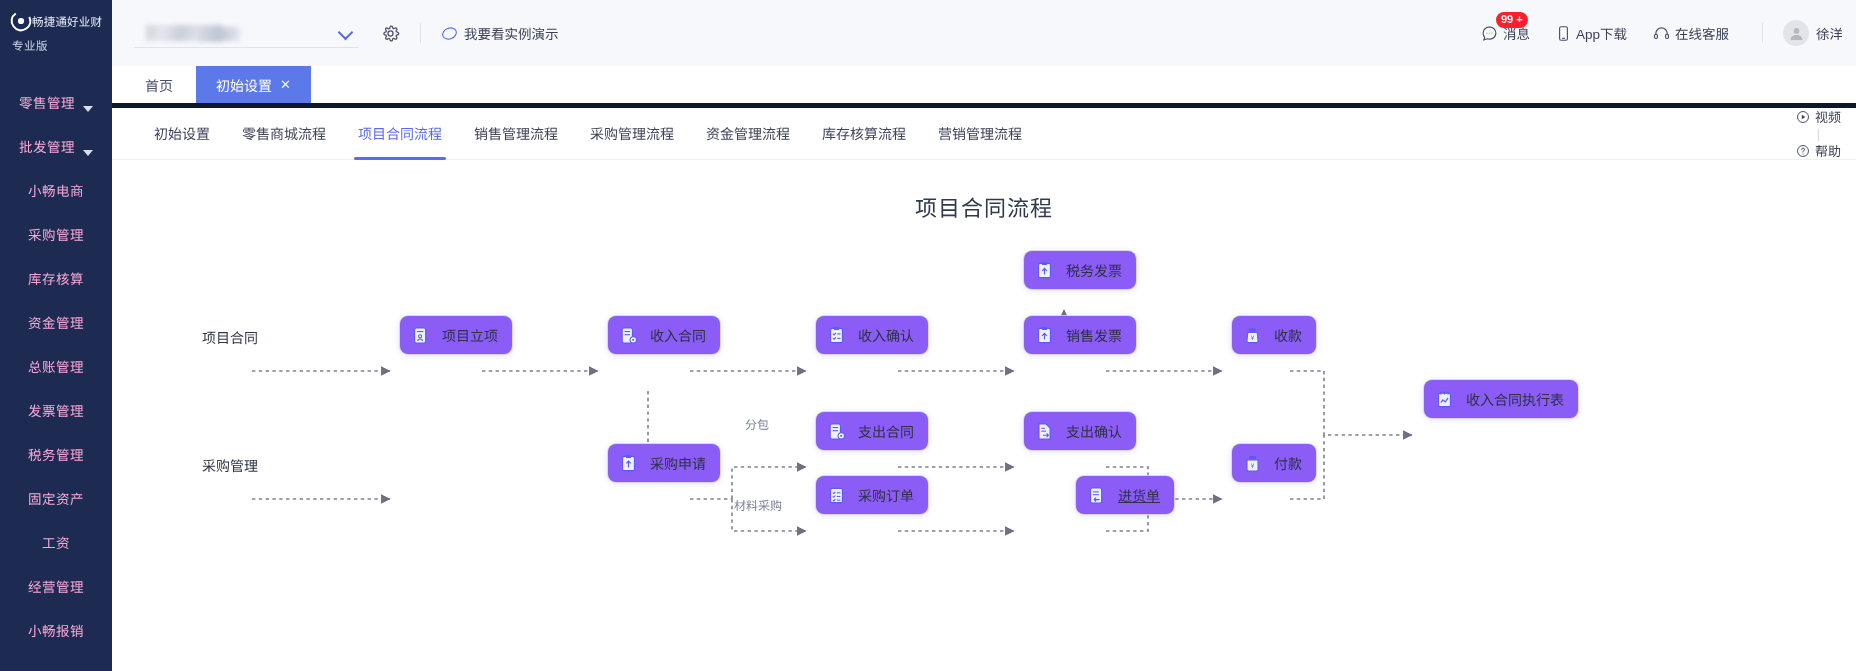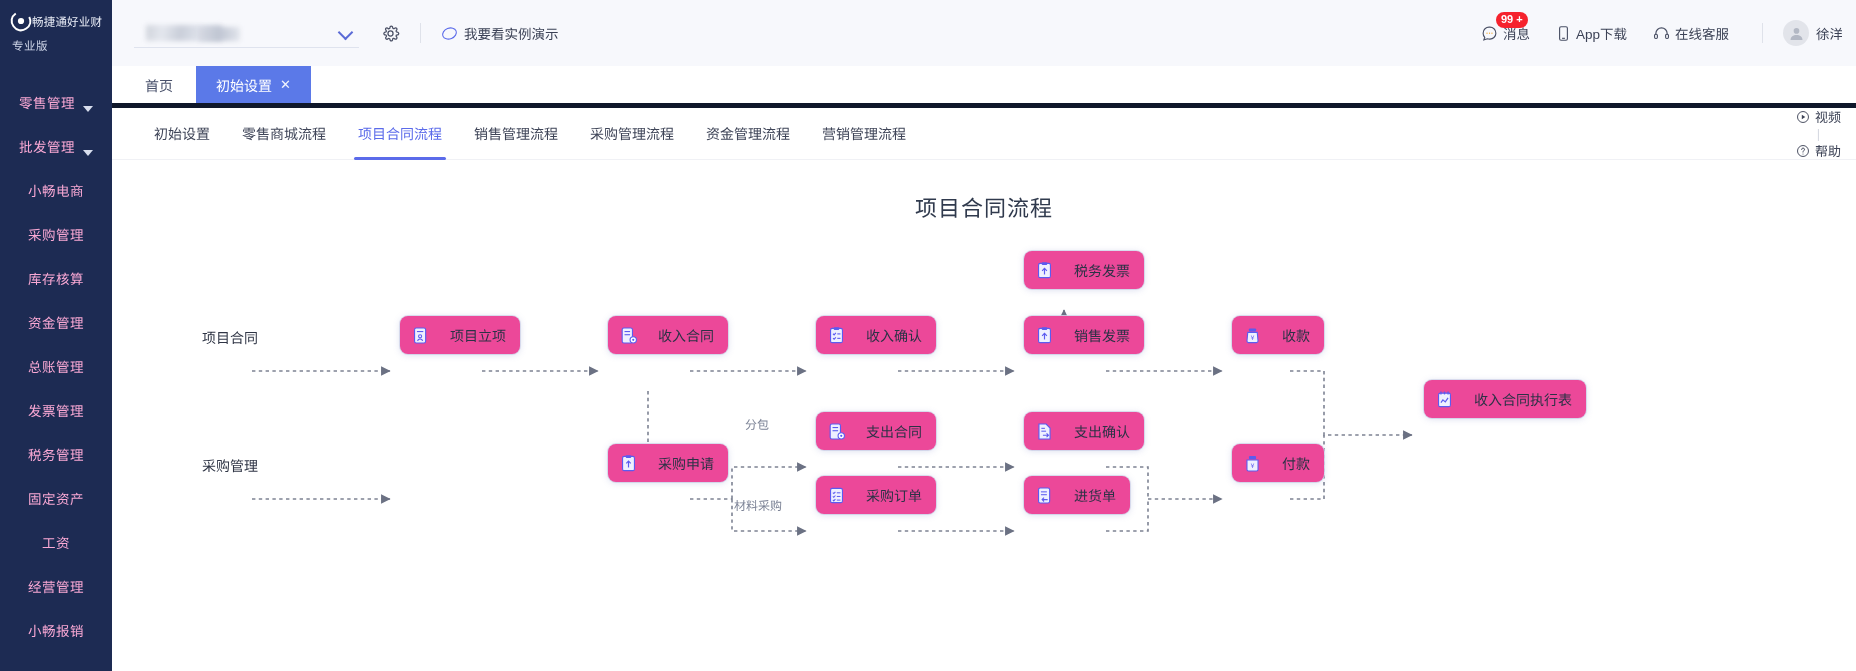--- a/index.html
+++ b/index.html
@@ -126,23 +126,23 @@
   }
 
   
   .canvas { position: relative; width: 100%; height: 400px; margin-top: 6px; }
   .canvas svg.edges { position: absolute; left: 0; top: 0; width: 100%; height: 100%; pointer-events: none; }
 
   .rowlabel {
     position: absolute; font-size: 14px; color: #2f3545; white-space: nowrap;
   }
   .node {
-    position: absolute; height: 38px; background: #ec4899; border-radius: 8px;
+    position: absolute; height: 38px; background: #8b5cf6; border-radius: 8px;
     box-shadow: 0 1px 7px rgba(92,104,180,.22), 0 0 0 1px rgba(223,226,240,.85);
-    display: flex; align-items: center; gap: 20px; padding: 0 14px 0 11px;
+    display: flex; align-items: center; gap: 12px; padding: 0 14px 0 11px;
     font-size: 14px; color: #2c3246; cursor: pointer; white-space: nowrap; text-align: right;
   }
   .node .ic { width: 19px; height: 19px; flex: 0 0 19px; display: block; }
   .elabel {
     position: absolute; font-size: 12px; color: #7c8396; white-space: nowrap;
   }
 </style>
 </head>
 <body>
 
@@ -281,20 +281,21 @@
     <div class="panel">
 
       <div class="subtabs">
         <div id="subtabs-host" style="display:flex;align-items:center;">
             <div class="st">初始设置</div>
             <div class="st">零售商城流程</div>
             <div class="st active">项目合同流程</div>
             <div class="st">销售管理流程</div>
             <div class="st">采购管理流程</div>
             <div class="st">资金管理流程</div>
+            <div class="st">库存核算流程</div>
             <div class="st">营销管理流程</div>
           </div>
         <div class="subtabs-right">
           <span class="sr-item">
             <svg width="14" height="14" viewBox="0 0 24 24" fill="none" stroke="#3f4558" stroke-width="1.6">
               <circle cx="12" cy="12" r="9.4"></circle>
               <path d="M10 8.2 16 12l-6 3.8z" fill="#3f4558" stroke="none"></path>
             </svg>
             <span>视频</span>
           </span>
@@ -455,21 +456,21 @@
             </div>
             <div class="node" style="left: 912px; top: 184px;">
               <svg class="ic" viewBox="0 0 22 24">
                 <path d="M4 2.6h9l5 5v13.8H4z" fill="#eef0ff" stroke="#5b5bf0" stroke-width="1.4"></path>
                 <line x1="7" y1="8" x2="11.5" y2="8" stroke="#5b5bf0" stroke-width="1.3"></line>
                 <line x1="7" y1="11.6" x2="13" y2="11.6" stroke="#5b5bf0" stroke-width="1.3"></line>
                 <path d="M9 16.8h7m-2.4-2.4 2.4 2.4-2.4 2.4" stroke="#5b5bf0" stroke-width="1.4" fill="none"></path>
               </svg>
               <span>支出确认</span>
             </div>
-            <div class="node" style="left: 912px; top: 248px;">
+            <div class="node" style="left: 964px; top: 248px; text-decoration: underline;">
               <svg class="ic" viewBox="0 0 22 24">
                 <rect x="3.5" y="2.6" width="14" height="18.8" rx="2.2" fill="#eef0ff" stroke="#5b5bf0" stroke-width="1.4"></rect>
                 <line x1="6.5" y1="7.4" x2="14" y2="7.4" stroke="#5b5bf0" stroke-width="1.3"></line>
                 <line x1="6.5" y1="11" x2="14" y2="11" stroke="#5b5bf0" stroke-width="1.3"></line>
                 <path d="M15 17.2H8m2.4-2.4L8 17.2l2.4 2.4" stroke="#5b5bf0" stroke-width="1.4" fill="none"></path>
               </svg>
               <span>进货单</span>
             </div>
             <div class="node" style="left: 1120px; top: 216px;">
               <svg class="ic" viewBox="0 0 22 24">

